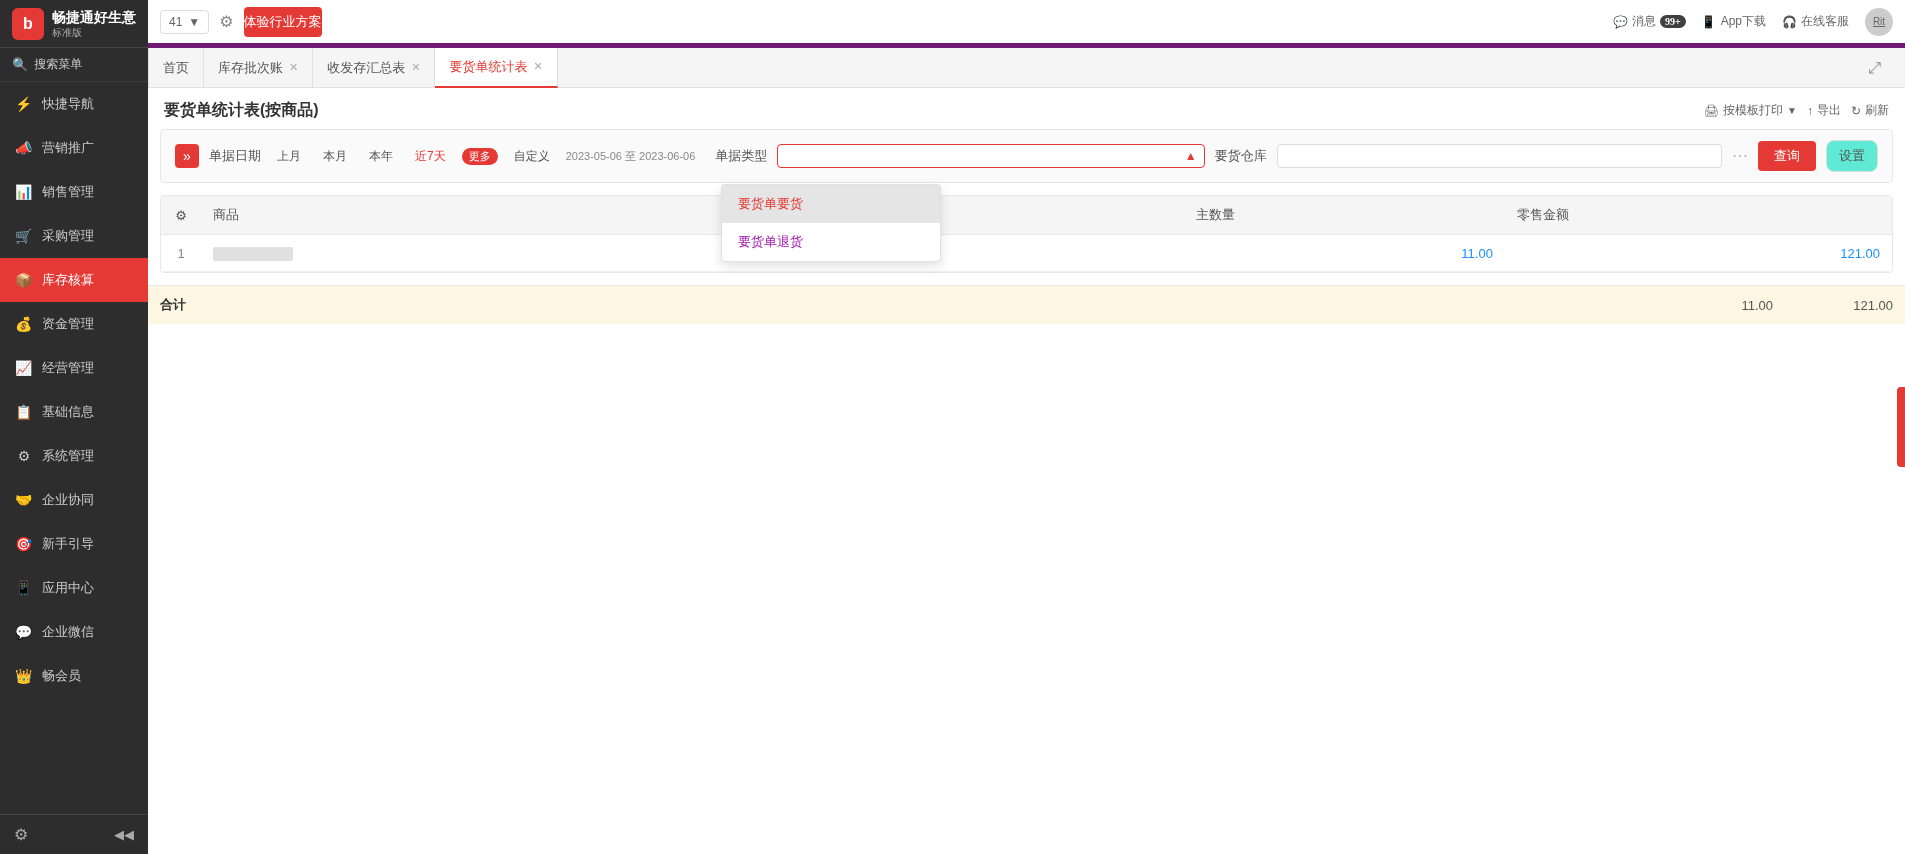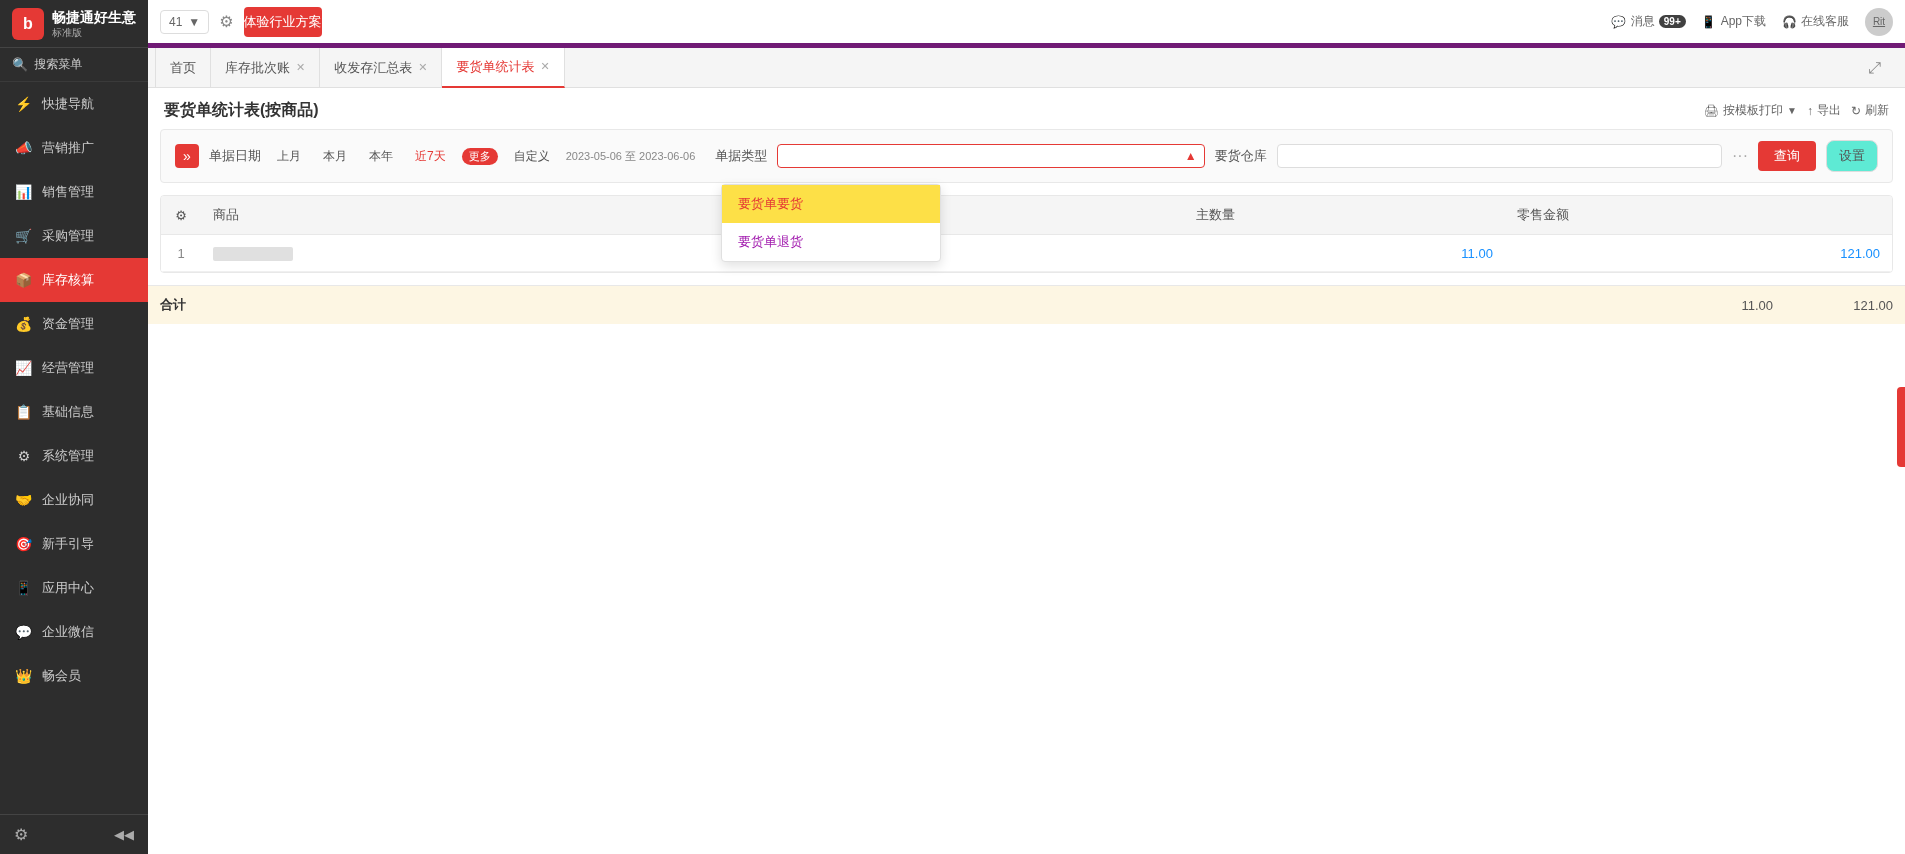--- a/index.html
+++ b/index.html
@@ -119,30 +119,31 @@
       font-size: 12px;
     }
     .topbar-right-item { display: flex; align-items: center; gap: 4px; cursor: pointer; }
     .badge {
       background: #404040;
       color: white;
       border-radius: 10px;
       padding: 1px 5px;
       font-size: 10px;
       font-weight: bold;
+      font-family: Liberation Serif, serif;
     }
     .avatar { width: 28px; height: 28px; background: #ccc; border-radius: 50%; text-decoration: underline; }
 
     
     .tabs-bar {
       height: 40px;
       background: #f5f5f5;
       display: flex;
       align-items: center;
-      padding: 0 7px;
+      padding: 0 0;
       border-bottom: 1px solid #e0e0e0;
       flex-shrink: 0;
       position: relative;
     }
     .tab-item {
       height: 40px;
       display: flex;
       align-items: center;
       padding: 0 14px;
       cursor: pointer;
@@ -266,21 +267,21 @@
       box-shadow: 0 4px 12px rgba(0,0,0,0.12);
       z-index: 100;
       min-width: 220px;
     }
     .dropdown-item {
       padding: 10px 16px;
       cursor: pointer;
       font-size: 13px;
       color: #a21caf;
     }
-    .dropdown-item.selected { background: #fde047; color: #e53935; }
+    .dropdown-item.selected { background: #e5e5e5; color: #e53935; }
 
     
     .table-wrapper { margin: 12px; border: 1px solid #e8e8e8; border-radius: 4px; overflow: hidden; }
     table { width: 100%; border-collapse: collapse; }
     thead tr { background: #f5f5f5; }
     thead th {
       padding: 10px 12px;
       text-align: left;
       font-size: 13px;
       font-weight: normal;

